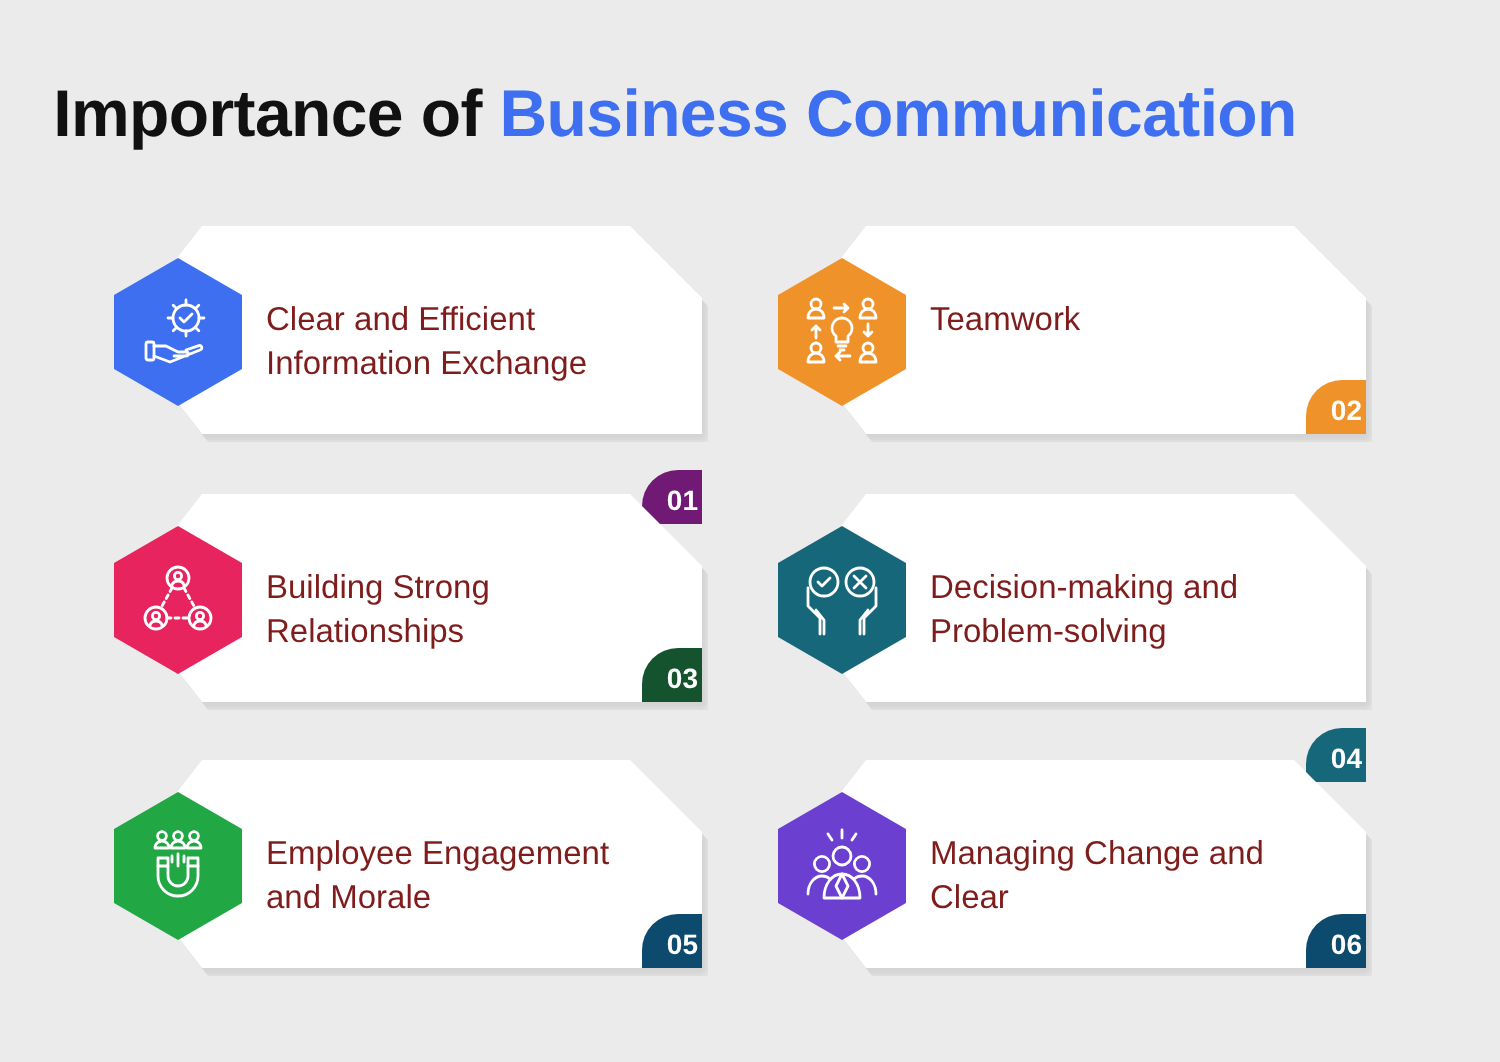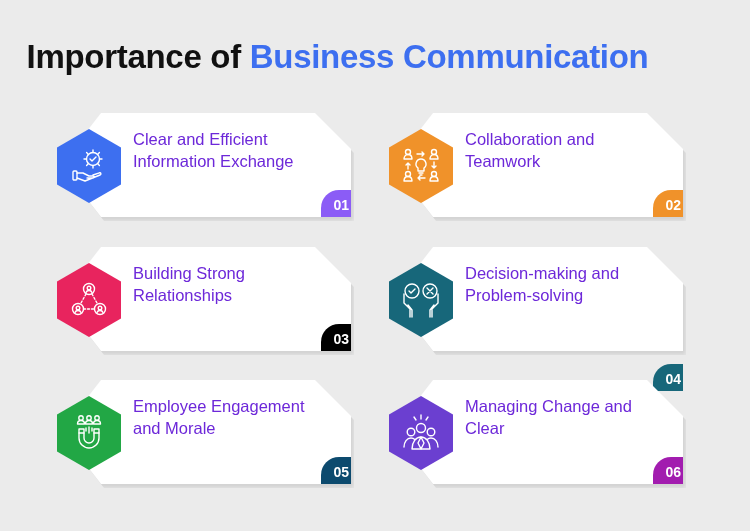--- a/index.html
+++ b/index.html
@@ -44,25 +44,25 @@
   .card .hex {
     position: absolute;
     left: 0; top: 16px;
     width: 64px; height: 74px;
     clip-path: polygon(50% 0, 100% 25%, 100% 75%, 50% 100%, 0 75%, 0 25%);
     display: flex; align-items: center; justify-content: center;
   }
   .card .hex svg { width: 40px; height: 40px; }
   .card .label {
     position: absolute;
-    left: 76px; top: 15px;
+    left: 76px; top: 36px;
     width: 205px;
     font-size: 16.5px;
     line-height: 22px;
-    color: #6d28d9;
+    color: #7f1d1d;
   }
   .card .badge {
     position: absolute;
     left: 264px; top: 77px;
     width: 30px; height: 27px;
     border-top-left-radius: 18px;
     color: #ffffff;
     font-size: 14px;
     font-weight: bold;
     text-align: right;
@@ -88,21 +88,21 @@
       <path d="M24 4v2.5M24 19.5V22M15 13h2.5M30.5 13H33M17.6 6.6l1.8 1.8M28.6 17.6l1.8 1.8M17.6 19.4l1.8-1.8M28.6 8.4l1.8-1.8"></path>
       <path d="M21 13l2 2 4-4"></path>
       <rect x="4" y="25" width="4" height="9" rx="1"></rect>
       <path d="M8 27h6l6 3h4c1.5 0 1.5 2 0 2h-6M8 32l8 3 15-6c1.5-.6 1-2.6-.6-2.2L24 29"></path>
     </svg>
   </div>
   <div class="label">
     <div>Clear and Efficient</div>
     <div>Information Exchange</div>
   </div>
-  <div class="badge" style="background:#8b5cf6;">01</div>
+  <div class="badge" style="background:#701a75;margin-top:45px;">01</div>
 </div>
 
 <div class="card" style="left:389px; top:113px;">
   <div class="shadow"></div>
   <div class="panel"></div>
   <div class="hex" style="background:#f0922a;">
     <svg viewBox="0 0 40 40" fill="none" stroke="#fff" stroke-width="1.4" stroke-linecap="round" stroke-linejoin="round">
       <circle cx="7" cy="6" r="2.5"></circle>
         <path d="M3 13c0-3 2-4.5 4-4.5s4 1.5 4 4.5z"></path>
       <circle cx="33" cy="6" r="2.5"></circle>
@@ -113,21 +113,20 @@
         <path d="M29 35c0-3 2-4.5 4-4.5s4 1.5 4 4.5z"></path>
       <path d="M16 8h7M21 6l2 2-2 2"></path>
       <path d="M24 32h-7M19 30l-2 2 2 2"></path>
       <path d="M7 23v-6M5 19l2-2 2 2"></path>
       <path d="M33 16v6M31 20l2 2 2-2"></path>
       <path d="M20 13a5 5 0 0 0-3 9v3h6v-3a5 5 0 0 0-3-9z"></path>
       <path d="M18 27h4M19 29h2"></path>
     </svg>
   </div>
   <div class="label">
-    <div>Collaboration and</div>
     <div>Teamwork</div>
   </div>
   <div class="badge" style="background:#f0922a;">02</div>
 </div>
 
 <div class="card" style="left:57px; top:247px;">
   <div class="shadow"></div>
   <div class="panel"></div>
   <div class="hex" style="background:#e8245e;">
     <svg viewBox="0 0 40 40" fill="none" stroke="#fff" stroke-width="1.4" stroke-linecap="round" stroke-linejoin="round">
@@ -140,21 +139,21 @@
       <circle cx="31" cy="29" r="5.5"></circle>
         <circle cx="31" cy="28" r="1.8"></circle>
         <path d="M28 32.5c.5-1.5 1.6-2 3-2s2.5.5 3 2"></path>
       <path d="M17 14l-5 9M23 14l5 9M14.5 29h11" stroke-dasharray="2 2"></path>
     </svg>
   </div>
   <div class="label">
     <div>Building Strong</div>
     <div>Relationships</div>
   </div>
-  <div class="badge" style="background:#000000;">03</div>
+  <div class="badge" style="background:#14532d;">03</div>
 </div>
 
 <div class="card" style="left:389px; top:247px;">
   <div class="shadow"></div>
   <div class="panel"></div>
   <div class="hex" style="background:#17677a;">
     <svg viewBox="0 0 40 40" fill="none" stroke="#fff" stroke-width="1.4" stroke-linecap="round" stroke-linejoin="round">
       <circle cx="11" cy="11" r="7"></circle>
         <path d="M8 11l2 2 4-4"></path>
       <circle cx="29" cy="11" r="7"></circle>
@@ -205,14 +204,14 @@
       <path d="M11 36c0-7 4-12 9-12s9 5 9 12z"></path>
       <path d="M3 34c0-5 3-9 7-9 1.5 0 2.8.5 3.8 1.4"></path>
       <path d="M37 34c0-5-3-9-7-9-1.5 0-2.8.5-3.8 1.4"></path>
       <path d="M20 24l-3 6 3 6 3-6z"></path>
     </svg>
   </div>
   <div class="label">
     <div>Managing Change and</div>
     <div>Clear</div>
   </div>
-  <div class="badge" style="background:#a21caf;">06</div>
+  <div class="badge" style="background:#0c4a6e;">06</div>
 </div>
 
 </body></html>

